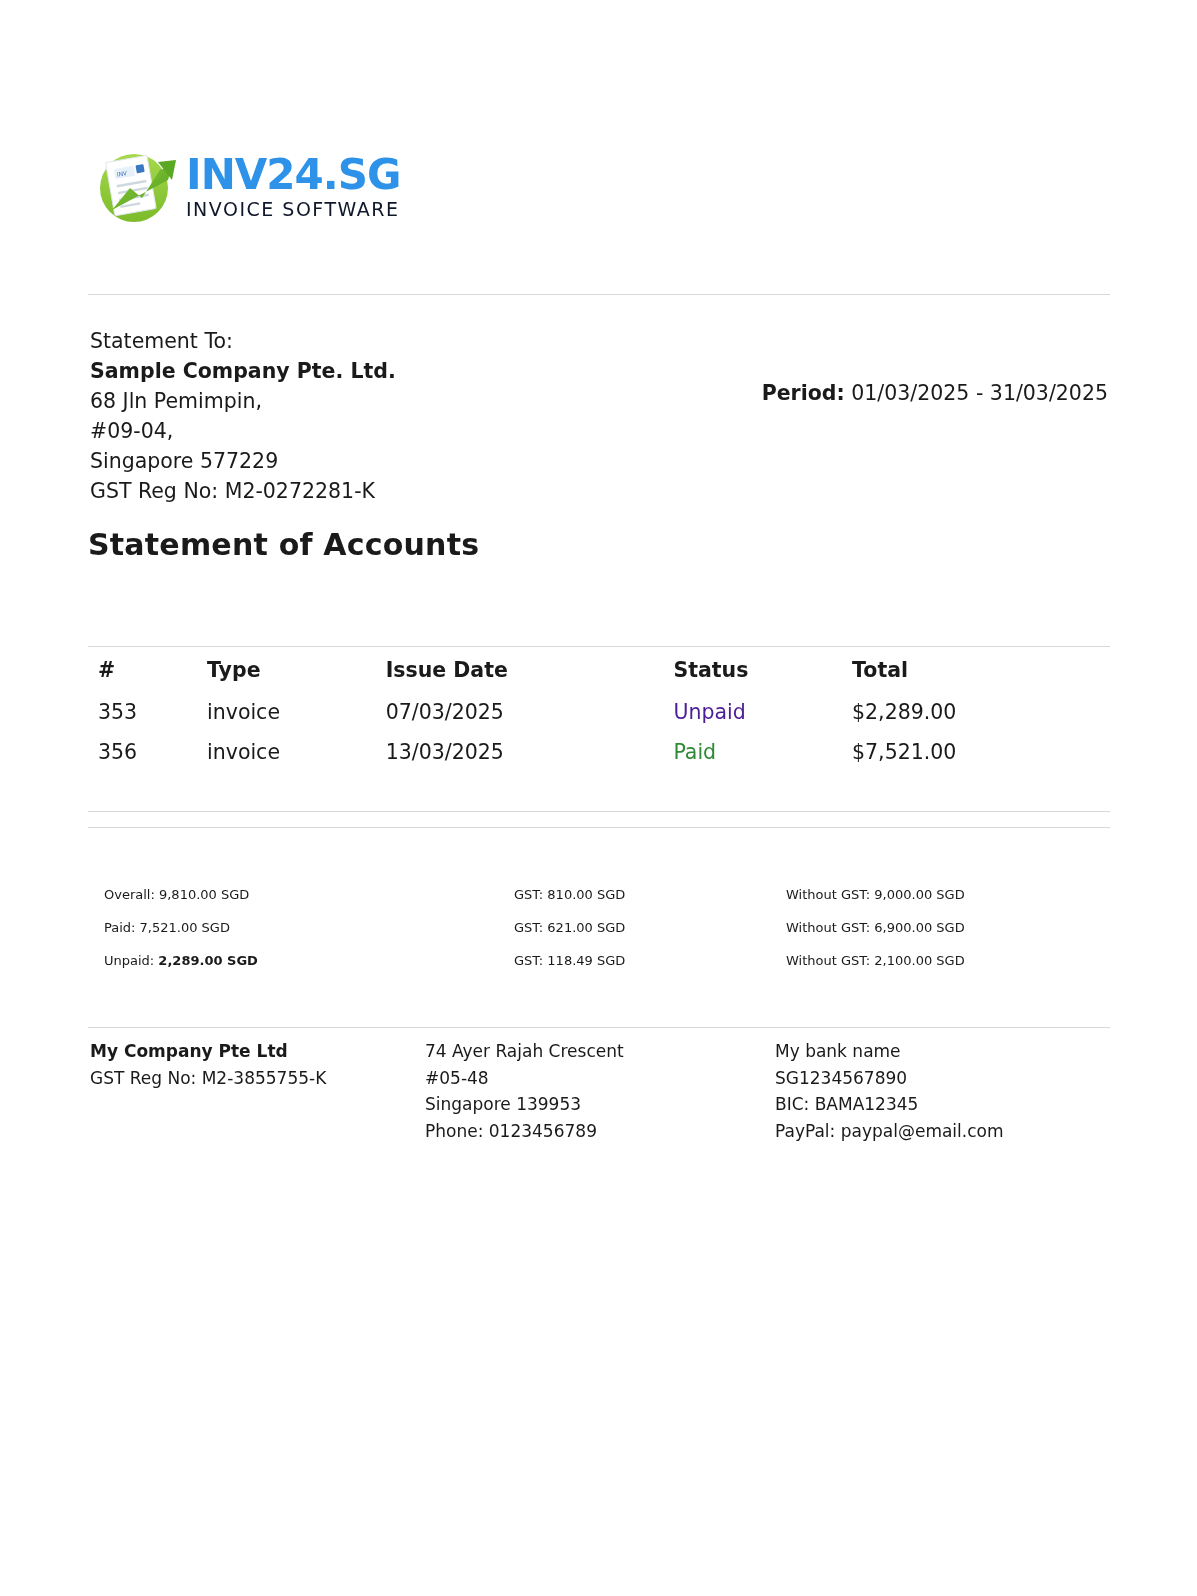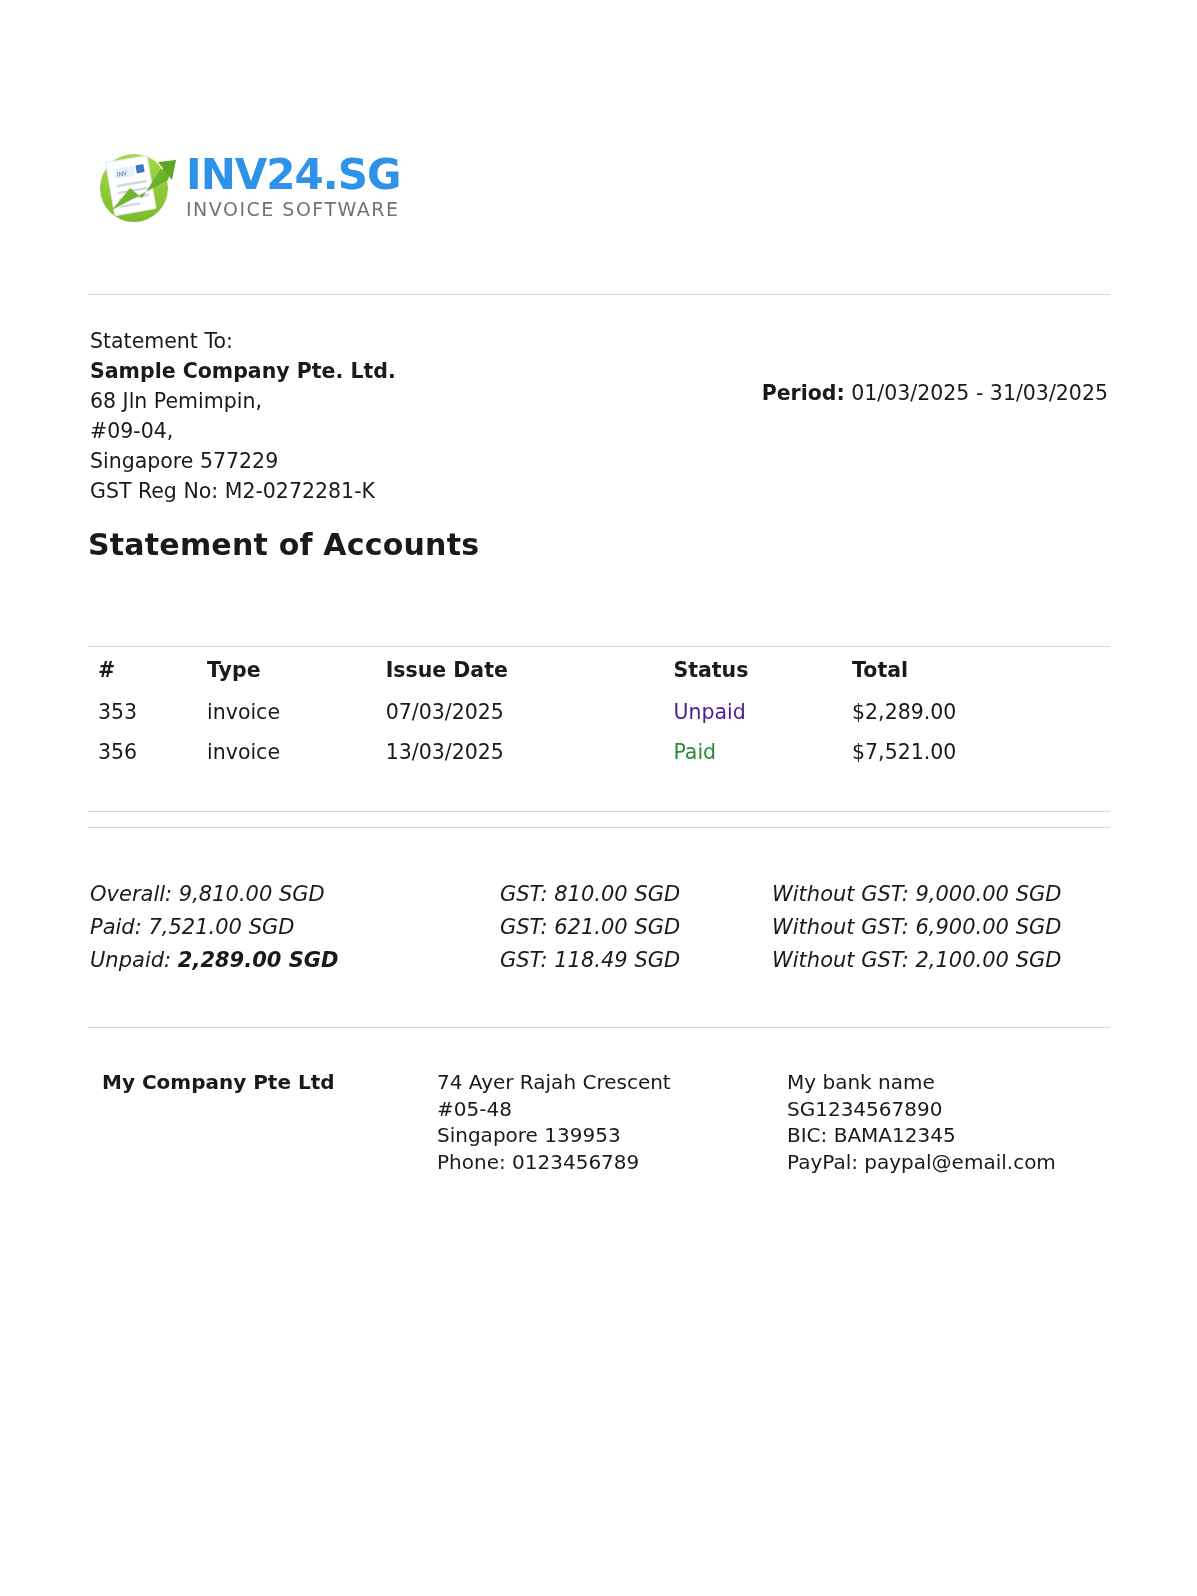--- a/index.html
+++ b/index.html
@@ -48,21 +48,21 @@
   .logo-title {
     font-size: 42px;
     font-weight: bold;
     letter-spacing: -1px;
     color: #2e93e8;
     font-family: "DejaVu Sans", "Liberation Sans", sans-serif;
   }
   .logo-sub {
     font-size: 19px;
     letter-spacing: 1.5px;
-    color: #737373;
+    color: #0f172a;
     margin-top: 4px;
     font-family: "DejaVu Sans", "Liberation Sans", sans-serif;
   }
 
   
   .hr {
     position: absolute;
     left: 0;
     width: 1022px;
     height: 1px;
@@ -133,46 +133,44 @@
   .col-type  { width: 180px; }
   .col-date  { width: 290px; }
   .col-stat  { width: 180px; }
   .col-total { width: 260px; }
   .st-unpaid { color: #4c1d95; }
   .st-paid   { color: #2e8b34; }
 
   
   .summary {
     position: absolute;
-    left: 2px;
+    left: 16px;
     top: 878px;
     width: 1020px;
-    font-size: 21px;
+    font-size: 13px;
     line-height: 33px;
-    font-style: italic;
   }
   .summary-row {
     display: flex;
     white-space: nowrap;
   }
   .summary-c1 { width: 410px; }
   .summary-c2 { width: 272px; }
   .summary-c3 { flex: 1; }
   .summary b { font-weight: bold; }
 
   
   .footer {
     position: absolute;
-    left: 12px;
+    left: 0;
     top: 1038px;
     width: 1022px;
     display: flex;
-    font-size: 20px;
+    font-size: 17px;
     line-height: 26.5px;
-    margin-top: 31px;
   }
   .foot-col { white-space: nowrap; }
   .foot-left  { width: 335px; padding-left: 2px; }
   .foot-mid   { width: 350px; }
   .foot-right { flex: 1; text-align: left; padding-right: 2px; }
   .foot-left .name { font-weight: bold; }
 </style>
 </head>
 <body>
 
@@ -281,20 +279,21 @@
         <div class="summary-c2">GST: 118.49 SGD</div>
         <div class="summary-c3">Without GST: 2,100.00 SGD</div>
       </div>
     </div>
 
     <div class="hr footer-rule"></div>
 
     <div class="footer">
       <div class="foot-col foot-left">
         <div class="name">My Company Pte Ltd</div>
+        <div>GST Reg No: M2-3855755-K</div>
       </div>
       <div class="foot-col foot-mid">
         <div>74 Ayer Rajah Crescent</div>
         <div>#05-48</div>
         <div>Singapore 139953</div>
         <div>Phone: 0123456789</div>
       </div>
       <div class="foot-col foot-right">
         <div>My bank name</div>
         <div>SG1234567890</div>

